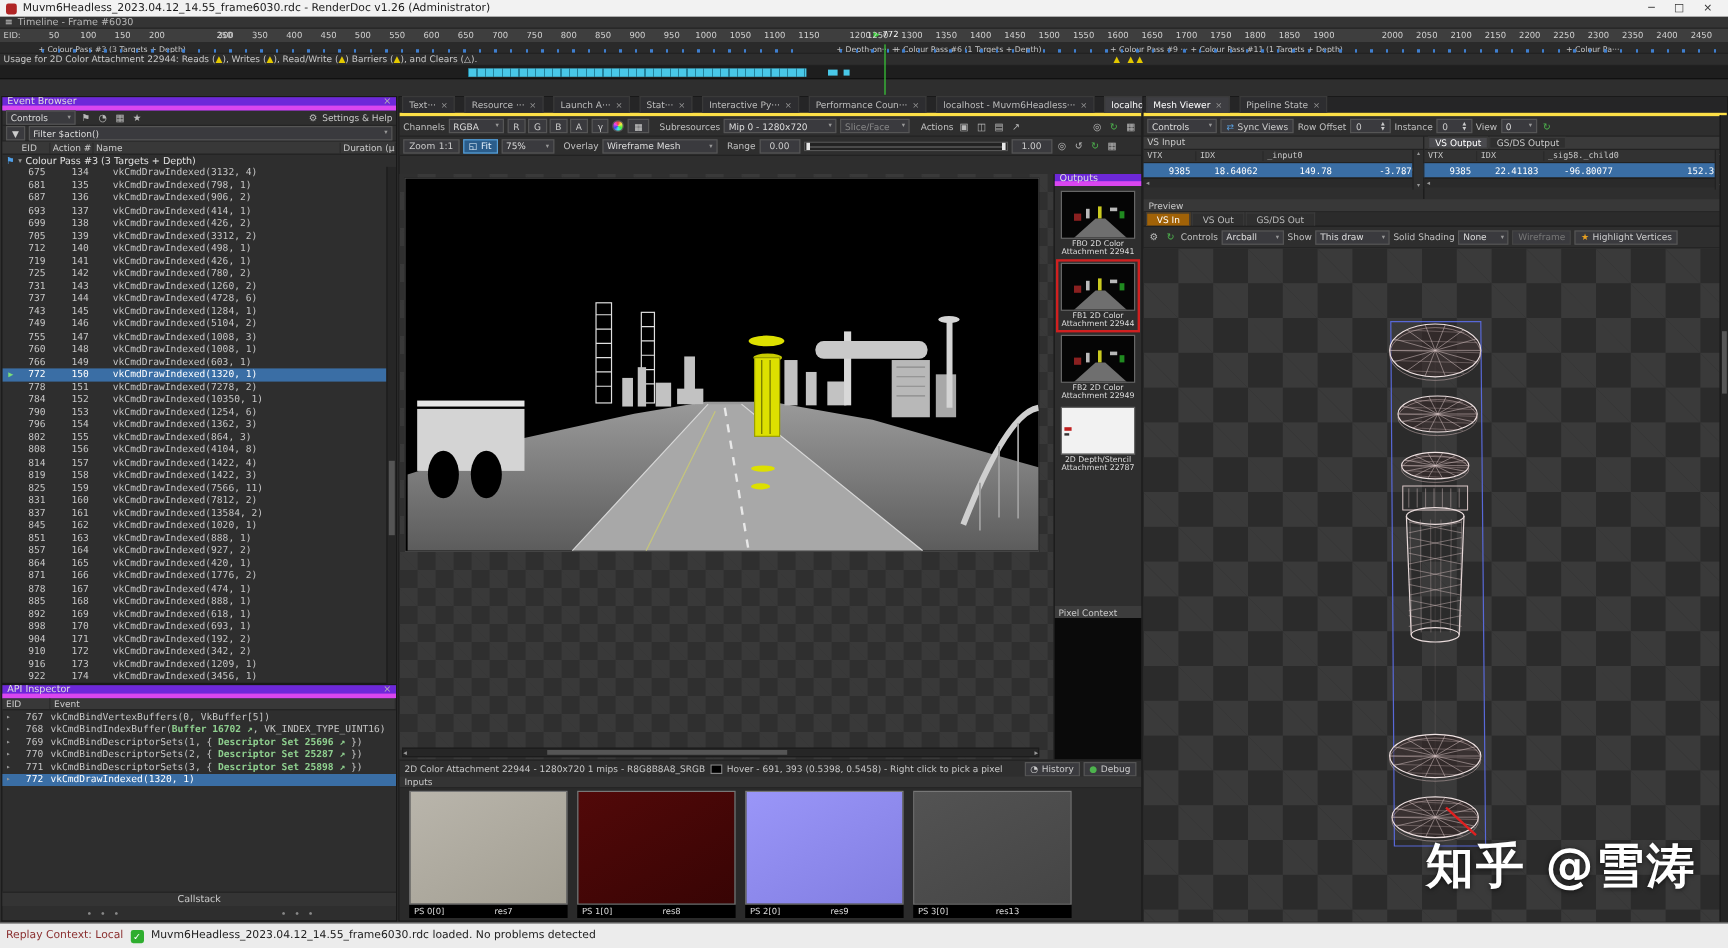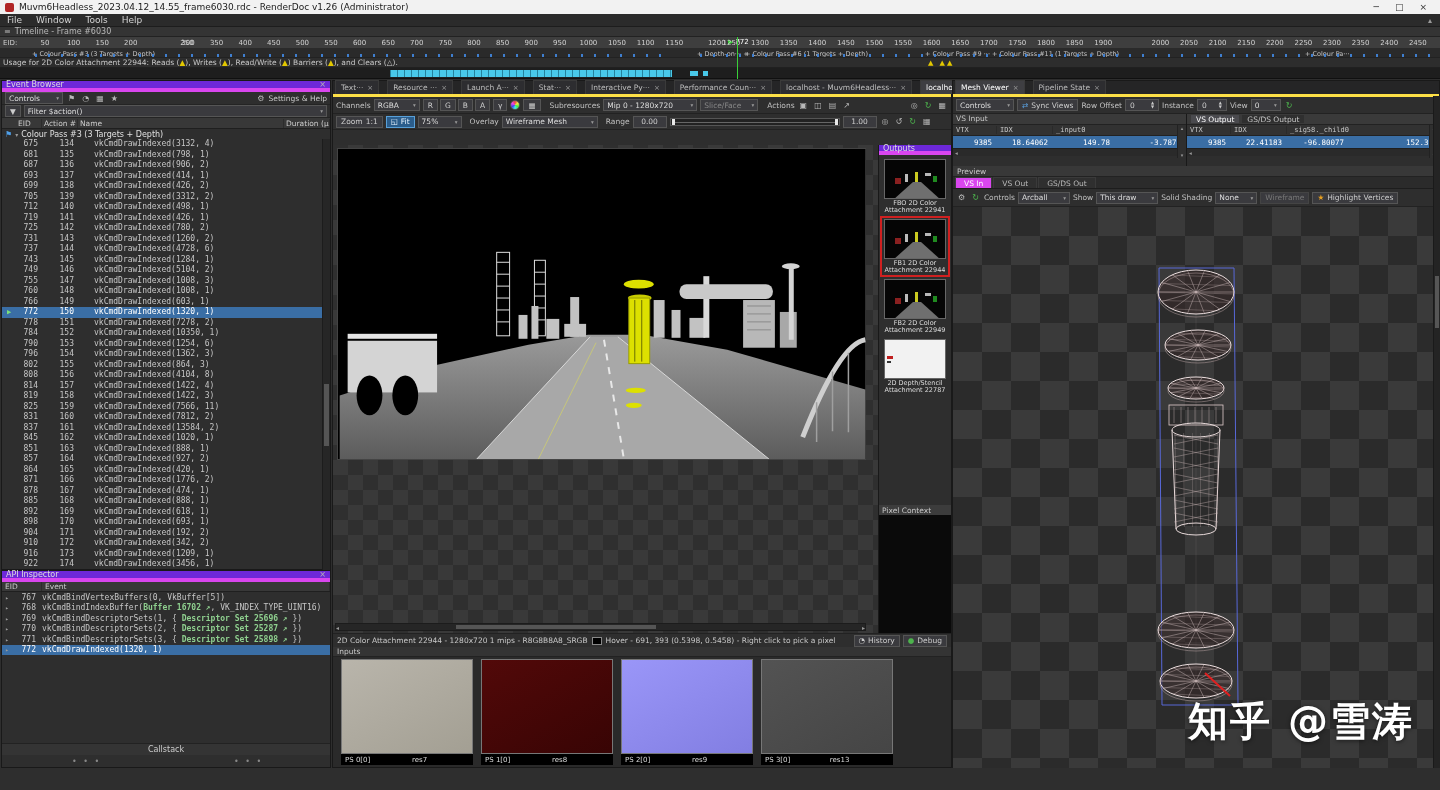--- a/index.html
+++ b/index.html
@@ -110,21 +110,21 @@
 .mv-ttab.active{background:#4a4a4e;color:#fff}
 .mv-cols{height:11px;display:grid;grid-template-columns:44px 56px 1fr;font-size:7px;background:#323232;border-bottom:1px solid #222;align-items:center}
 .mv-cols span{padding:0 3px;border-right:1px solid #2a2a2a;overflow:hidden}
 .mv-row{height:12px;display:grid;grid-template-columns:44px 56px 62px 1fr;font-size:7.5px;background:#3a6ea5;color:#fff;align-items:center;overflow:hidden}
 .mv-row span{text-align:right;padding-right:5px;overflow:hidden;white-space:nowrap}
 .mv-hs{height:8px;background:#2a2a2a;display:flex;align-items:center;justify-content:space-between;font-size:5.5px;color:#999;padding:0 2px;border-top:1px solid #1f1f1f}
 .mv-vs{position:absolute;right:0;top:11px;bottom:8px;width:9px;background:#2f2f2f;border-left:1px solid #222;display:flex;flex-direction:column;justify-content:space-between;align-items:center;font-size:5px;color:#999}
 .pv-header{position:absolute;top:85px;left:0;width:486px;height:11px;background:#383838;font-size:7.5px;display:flex;align-items:center;padding:0 4px;border-bottom:1px solid #222}
 .pv-tabs{position:absolute;top:96px;left:0;width:486px;height:12px;background:#2b2b2b;display:flex;align-items:flex-end;gap:1px;padding-left:2px;border-bottom:1px solid #1d1d1d}
 .pv-tab{padding:0 8px;height:11px;background:#2f2f2f;border:1px solid #3a3a3a;border-bottom:none;font-size:7.5px;display:flex;align-items:center;color:#bbb}
-.pv-tab.active{background:#d946ef;color:#fff}
+.pv-tab.active{background:#a16207;color:#fff}
 .pv-controls{position:absolute;top:108px;left:0;width:486px;height:18px;display:flex;align-items:center;gap:3px;padding:0 3px;background:#2e2e2e;border-bottom:1px solid #222}
 .mv-viewport{position:absolute;top:126px;left:0;width:486px;height:561px;overflow:hidden}
 .orange{color:#e8a020}
 .green{color:#4db34d}
 
 .win-vscroll{position:absolute;right:0;top:96px;width:7px;height:672px;background:#242424;border-left:1px solid #1a1a1a;z-index:40}
 .bottombar{position:absolute;left:0;top:769px;width:1440px;height:21px;background:#ececec;border-top:1px solid #9a9a9a;display:flex;align-items:center;gap:6px;padding:0 5px;font-size:9px;color:#222;z-index:45}
 .replay{color:#8b3030}
 .gcheck{width:11px;height:11px;background:#2fae2f;border-radius:2px;color:#fff;font-size:8px;display:flex;align-items:center;justify-content:center}
 .watermark{position:absolute;right:26px;top:694px;font-size:40px;color:#fff;font-weight:600;letter-spacing:2px;z-index:50;text-shadow:0 1px 4px rgba(0,0,0,.6)}
@@ -137,29 +137,20 @@
   <div class="titlebar">
     <span class="app-icon"></span>
     <span>Muvm6Headless_2023.04.12_14.55_frame6030.rdc - RenderDoc v1.26 (Administrator)</span>
     <span class="win-btns">
       <span>─</span>
       <span>□</span>
       <span>×</span>
     </span>
   </div>
 
-  <div class="menubar">
-    <span style="display:flex">
-        <span class="menu-item">File</span>
-        <span class="menu-item">Window</span>
-        <span class="menu-item">Tools</span>
-        <span class="menu-item">Help</span>
-      </span>
-    <span class="menu-caret">▴</span>
-  </div>
 
   <div class="tl-header">
     <span>≡</span>
     <span>Timeline - Frame #6030</span>
   </div>
 
   <div class="ruler">
     <span class="eid-label">EID:</span>
     <span class="marker">
         <span>▶</span>
@@ -1175,15 +1166,20 @@
           <line x1="265" y1="226" x2="263.68" y2="320" stroke="#cdb8b8" stroke-width="0.4" opacity="0.7"></line>
           <line x1="252" y1="466" x2="277" y2="489" stroke="#e02020" stroke-width="2"></line>
         </svg>
     </div>
   </div>
 
   <div class="win-vscroll">
       <div class="vthumb" style="top:180px;height:52px;position:absolute;left:1px;right:1px;background:#565656"></div>
     </div>
 
+  <div class="bottombar">
+    <span class="replay">Replay Context: Local</span>
+    <span class="gcheck">✓</span>
+    <span>Muvm6Headless_2023.04.12_14.55_frame6030.rdc loaded. No problems detected</span>
+  </div>
 
   <div class="watermark">知乎 @雪涛</div>
 </div>
 
 </body></html>

